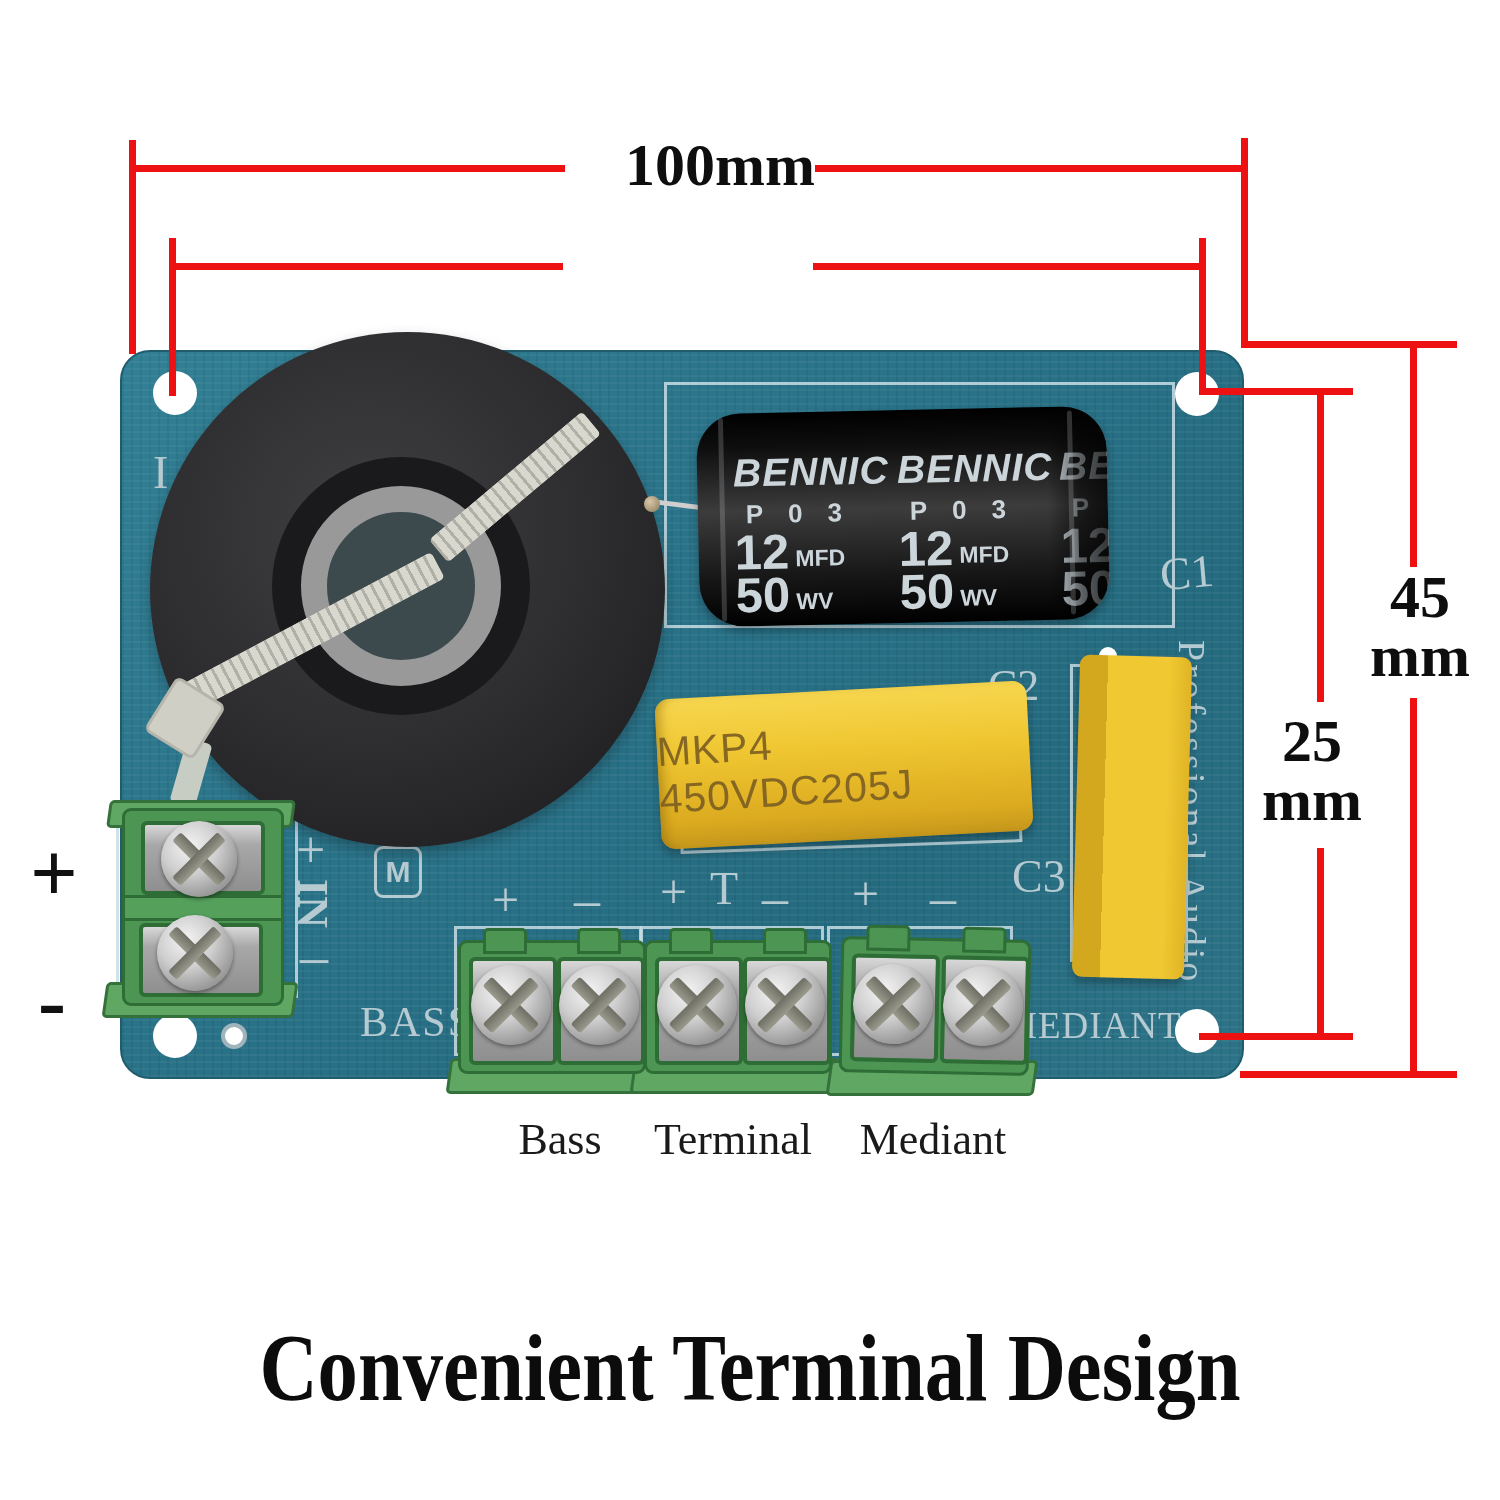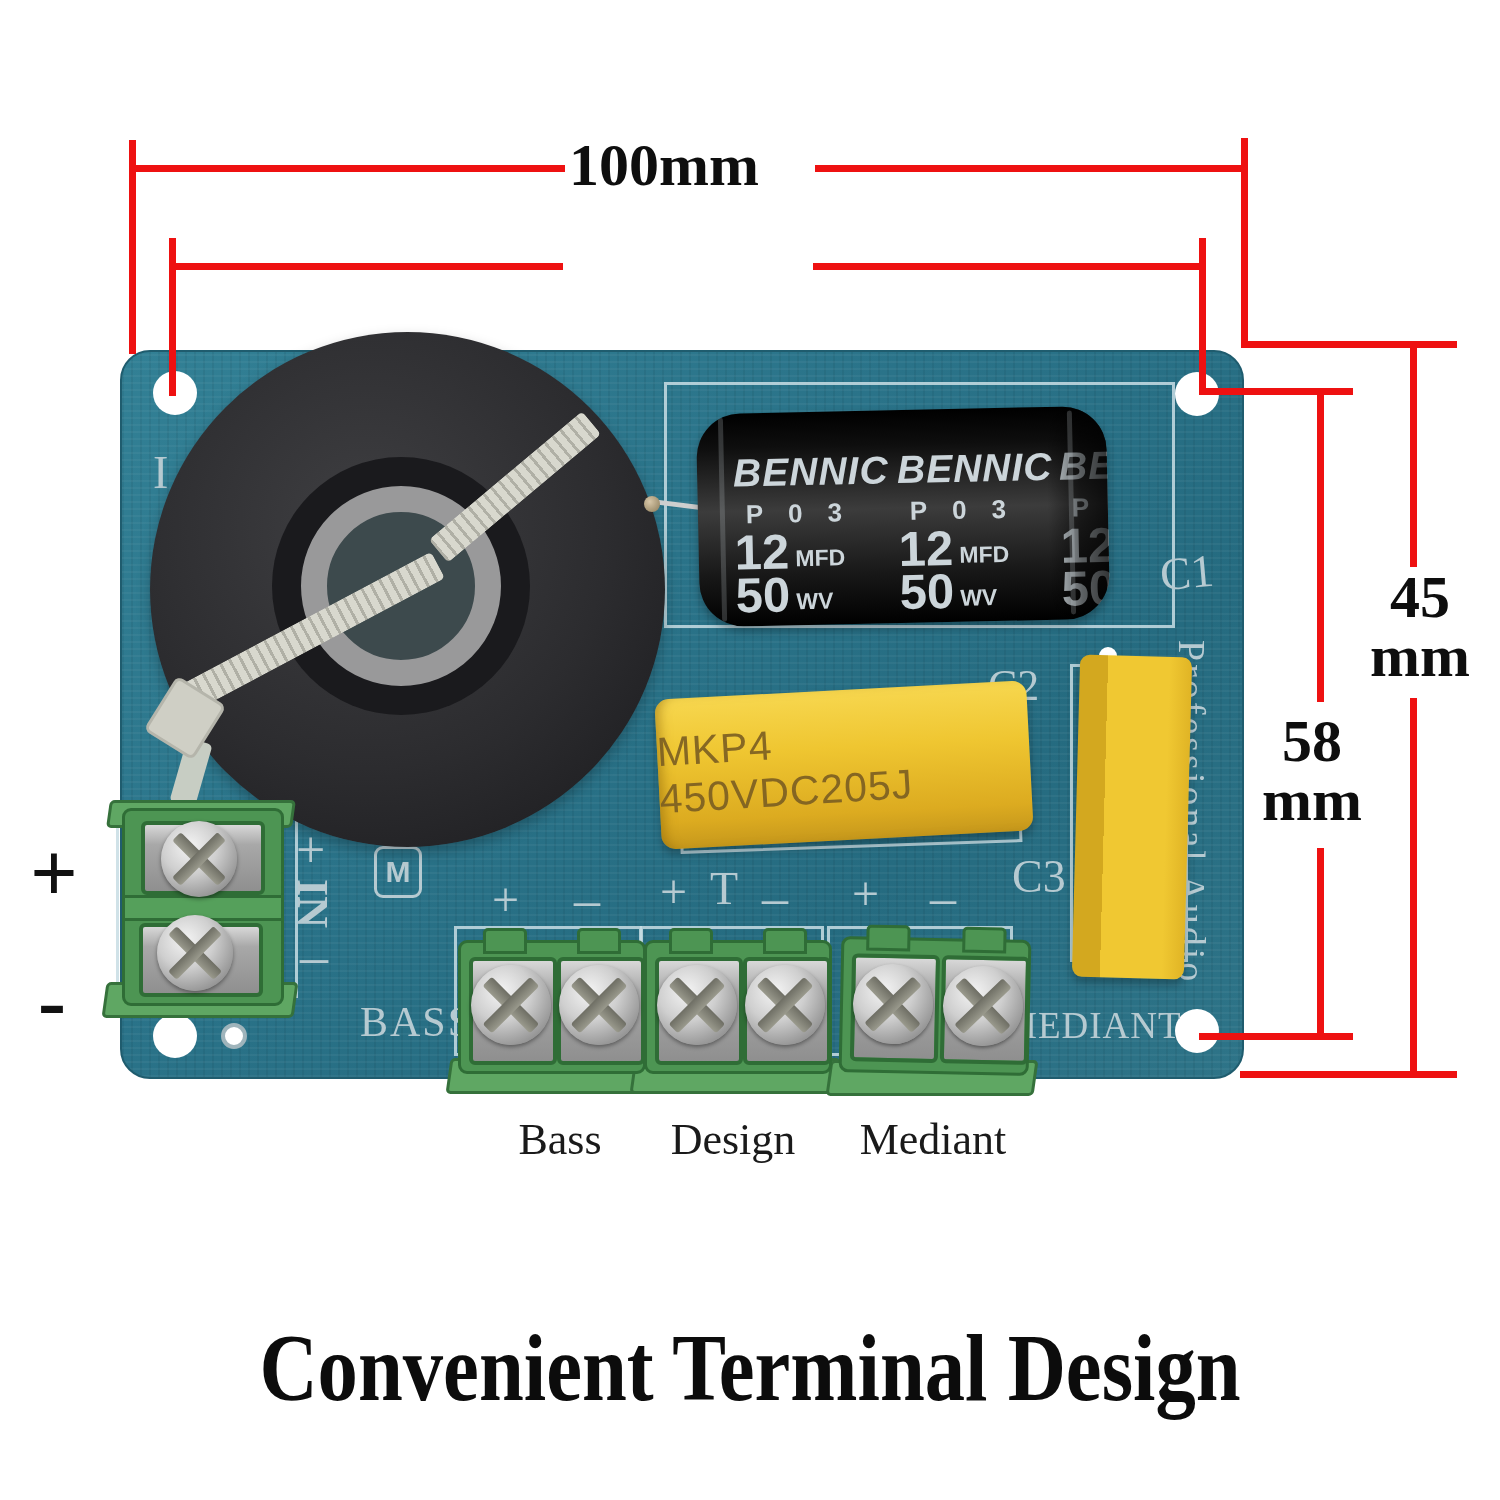--- a/index.html
+++ b/index.html
@@ -107,27 +107,27 @@
   <div class="rl" style="left:1240px;top:1071px;width:217px;height:7px;"></div>
   <div class="rl" style="left:172px;top:263px;width:391px;height:7px;"></div>
   <div class="rl" style="left:813px;top:263px;width:390px;height:7px;"></div>
   <div class="rl" style="left:169px;top:238px;width:7px;height:158px;"></div>
   <div class="rl" style="left:1199px;top:238px;width:7px;height:157px;"></div>
   <div class="rl" style="left:1199px;top:388px;width:154px;height:7px;"></div>
   <div class="rl" style="left:1317px;top:388px;width:7px;height:314px;"></div>
   <div class="rl" style="left:1317px;top:848px;width:7px;height:192px;"></div>
   <div class="rl" style="left:1199px;top:1033px;width:154px;height:7px;"></div>
 
-  <div class="dim" style="left:539px;top:136px;width:250px;font-size:60px;">100mm</div>
+  <div class="dim" style="left:565px;top:136px;width:250px;font-size:60px;text-align:right;">100mm</div>
   <div class="dim" style="left:1345px;top:568px;width:150px;font-size:60px;">
     <div>45</div>
     <div>mm</div>
   </div>
   <div class="dim" style="left:1237px;top:712px;width:150px;font-size:60px;">
-    <div>58</div>
+    <div>25</div>
     <div>mm</div>
   </div>
 
   <div class="pm" style="left:30px;top:824px;">+</div>
   <div class="pm" style="left:38px;top:952px;">-</div>
 
   <div id="board"></div>
 
   <div class="hole" style="left:153px;top:371px;width:44px;height:44px;"></div>
   <div class="hole" style="left:1175px;top:372px;width:44px;height:44px;"></div>
@@ -253,18 +253,18 @@
   <div class="tblock" style="left:840px;top:938px;width:184px;height:130px;transform:rotate(1.2deg);">
     <div class="tab" style="left:22px;"></div>
     <div class="tab" style="left:118px;"></div>
     <div class="cell" style="left:8px;"></div>
     <div class="cell" style="left:98px;"></div>
     <div class="screw" style="left:10px;top:24px;width:80px;height:80px;"></div>
     <div class="screw" style="left:100px;top:24px;width:80px;height:80px;"></div>
   </div>
 
   <div class="blabel" style="left:495px;top:1114px;width:130px;">Bass</div>
-  <div class="blabel" style="left:648px;top:1114px;width:170px;">Design</div>
+  <div class="blabel" style="left:648px;top:1114px;width:170px;">Terminal</div>
   <div class="blabel" style="left:848px;top:1114px;width:170px;">Mediant</div>
 
   <div id="caption">Convenient Terminal Design</div>
 
 </div>
 
 </body></html>

